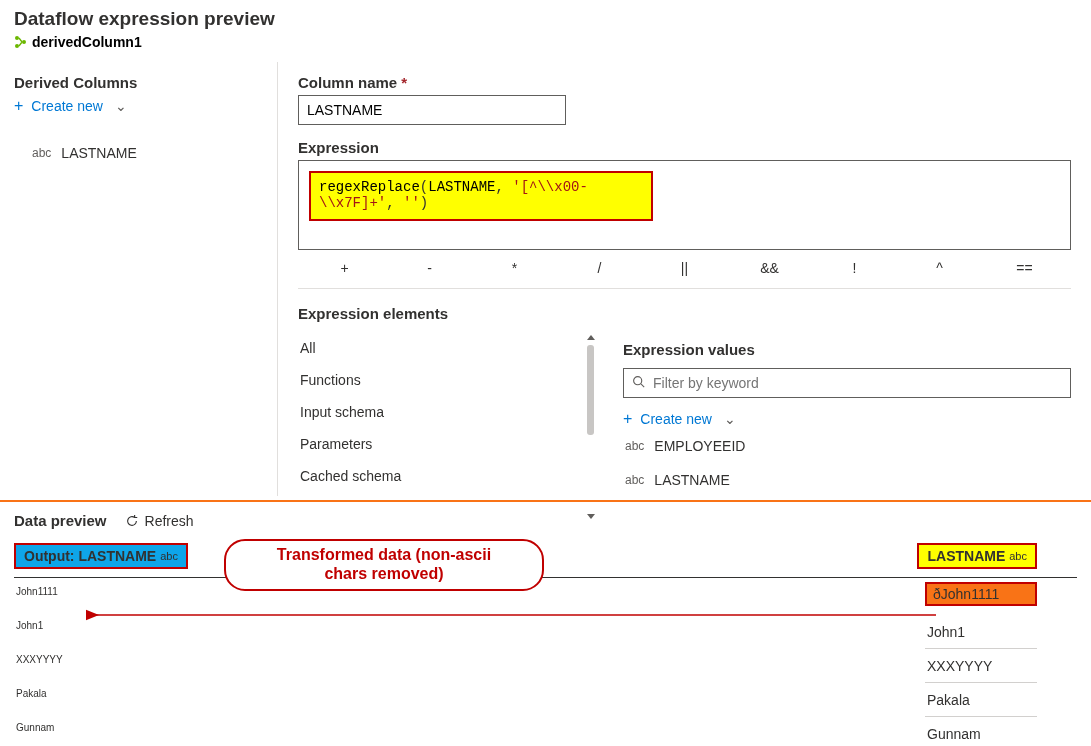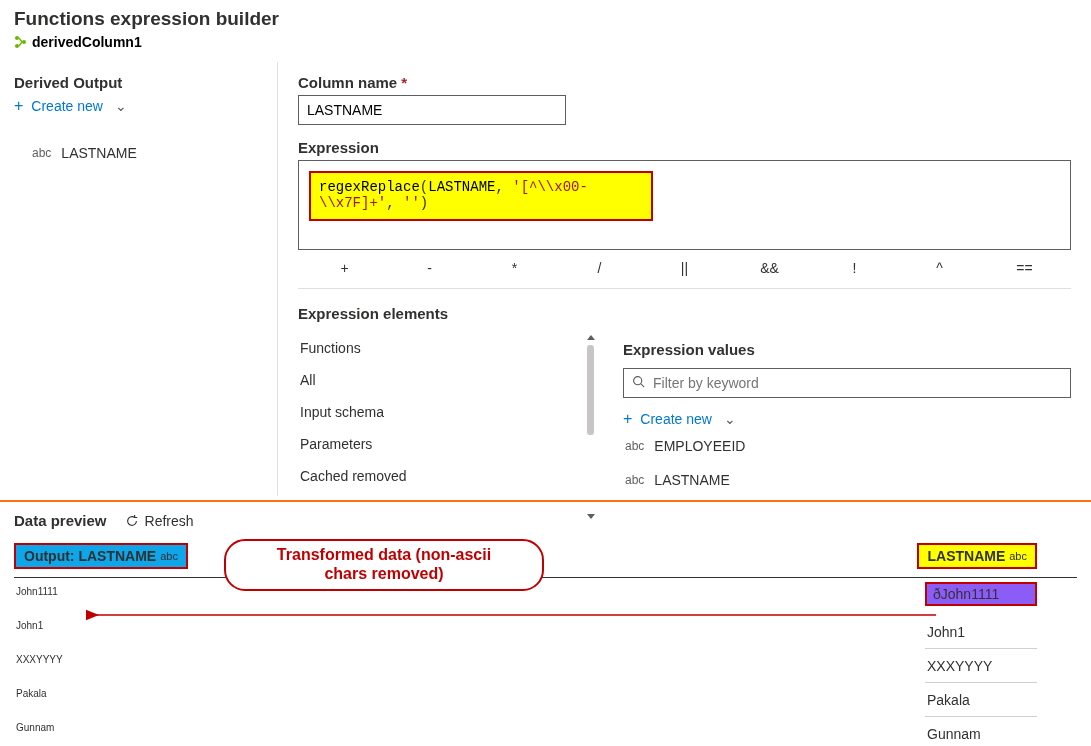--- a/index.html
+++ b/index.html
@@ -84,50 +84,50 @@
     position:absolute; right:40px; top:0;
   }
   .abc-sm { font-size:11px; color:#323130; font-weight:400; }
   .table-rule { border-top:1px solid #323130; margin-top:8px; }
   .rows { position:relative; }
   .cell-left { padding:8px 2px; font-size:10px; }
   .cell-right {
     position:absolute; right:40px; width:112px; padding:8px 2px; font-size:14px;
     border-bottom:1px solid #d2d0ce;
   }
-  .cell-right.hl { background:#8b5cf6; border:2px solid #c00000; padding:2px 6px; }
+  .cell-right.hl { background:#f97316; border:2px solid #c00000; padding:2px 6px; }
   .rowpair { position:relative; height:34px; }
   .annotation {
     position:absolute; left:210px; top:-4px;
     border:2px solid #c00000; border-radius:21px; padding:4px 28px 6px 28px;
     color:#c00000; font-weight:600; font-size:16px; text-align:center; background:#fff;
   }
   .arrow-svg { position:absolute; left:72px; top:62px; }
 </style>
 </head>
 <body>
 
 <div class="header">
-  <h1 class="title">Functions expression builder</h1>
+  <h1 class="title">Dataflow expression preview</h1>
   <div class="subtitle-row">
     <span class="branch-icon">
       <svg viewBox="0 0 12 14">
           <circle cx="3" cy="3" r="2" fill="#6bb700"></circle>
           <circle cx="3" cy="11" r="2" fill="#6bb700"></circle>
           <circle cx="10" cy="7" r="2" fill="#6bb700"></circle>
           <path d="M5 3 L8 7 M5 11 L8 7" stroke="#6bb700" stroke-width="1.3" fill="none"></path>
         </svg>
     </span>
     <span class="sub-name">derivedColumn1</span>
   </div>
 </div>
 
 <div class="top-area">
   <div class="left-pane">
-    <div class="sec-title">Derived Output</div>
+    <div class="sec-title">Derived Columns</div>
     <div class="create-new">
       <span class="plus">+</span>
       <span>Create new</span>
       <span class="chev">⌄</span>
     </div>
     <div class="col-item">
       <span class="abc">abc</span>
       <span>LASTNAME</span>
     </div>
   </div>
@@ -154,25 +154,25 @@
       <span class="op">!</span>
       <span class="op">^</span>
       <span class="op">==</span>
     </div>
     <div class="hr"></div>
 
     <div class="mid-cols">
       <div class="mid-left">
         <div class="sec-title">Expression elements</div>
         <div class="el-list">
+          <div class="el-item">All</div>
           <div class="el-item">Functions</div>
-          <div class="el-item">All</div>
           <div class="el-item">Input schema</div>
           <div class="el-item">Parameters</div>
-          <div class="el-item">Cached removed</div>
+          <div class="el-item">Cached schema</div>
         </div>
         <div class="scrollbar">
           <div class="scroll-track">
             <div class="scroll-up"></div>
             <div class="scroll-thumb"></div>
             <div class="scroll-down"></div>
           </div>
         </div>
       </div>
       <div class="mid-right">

